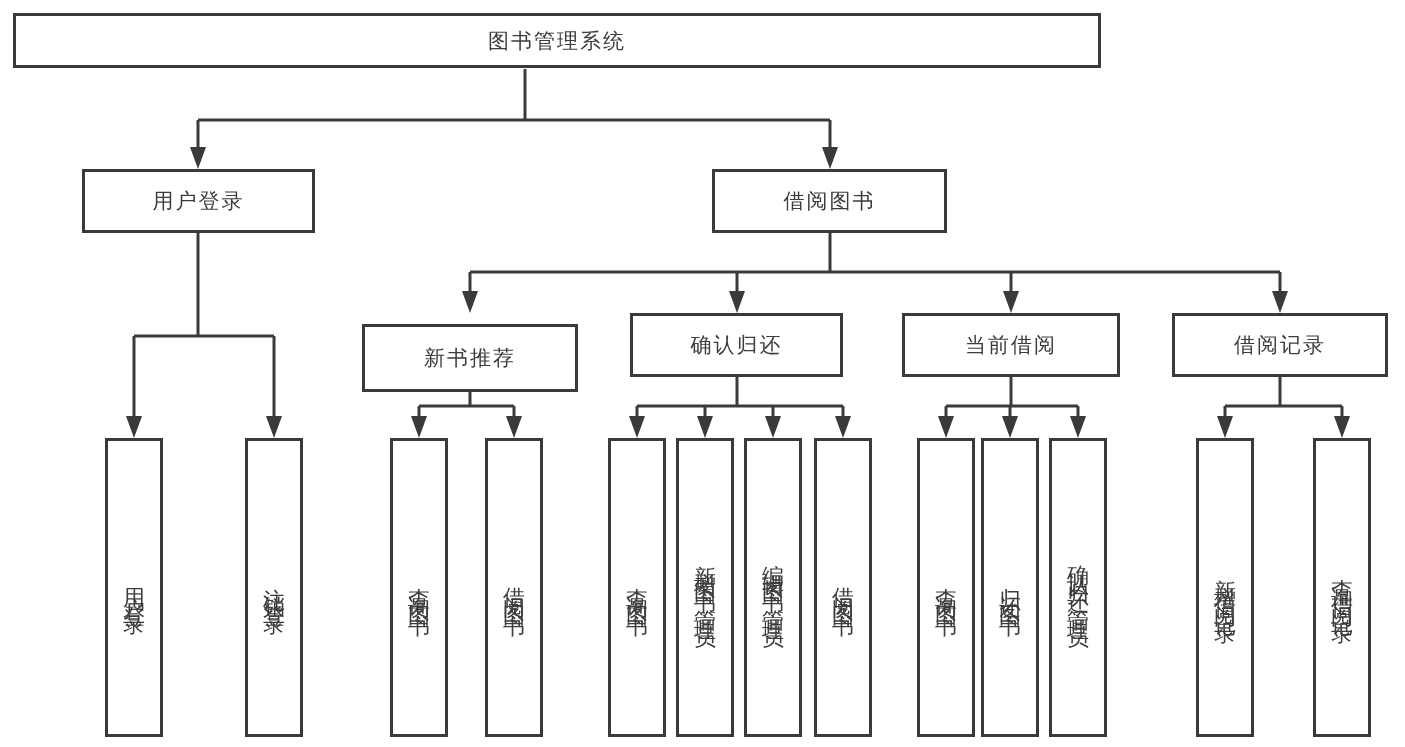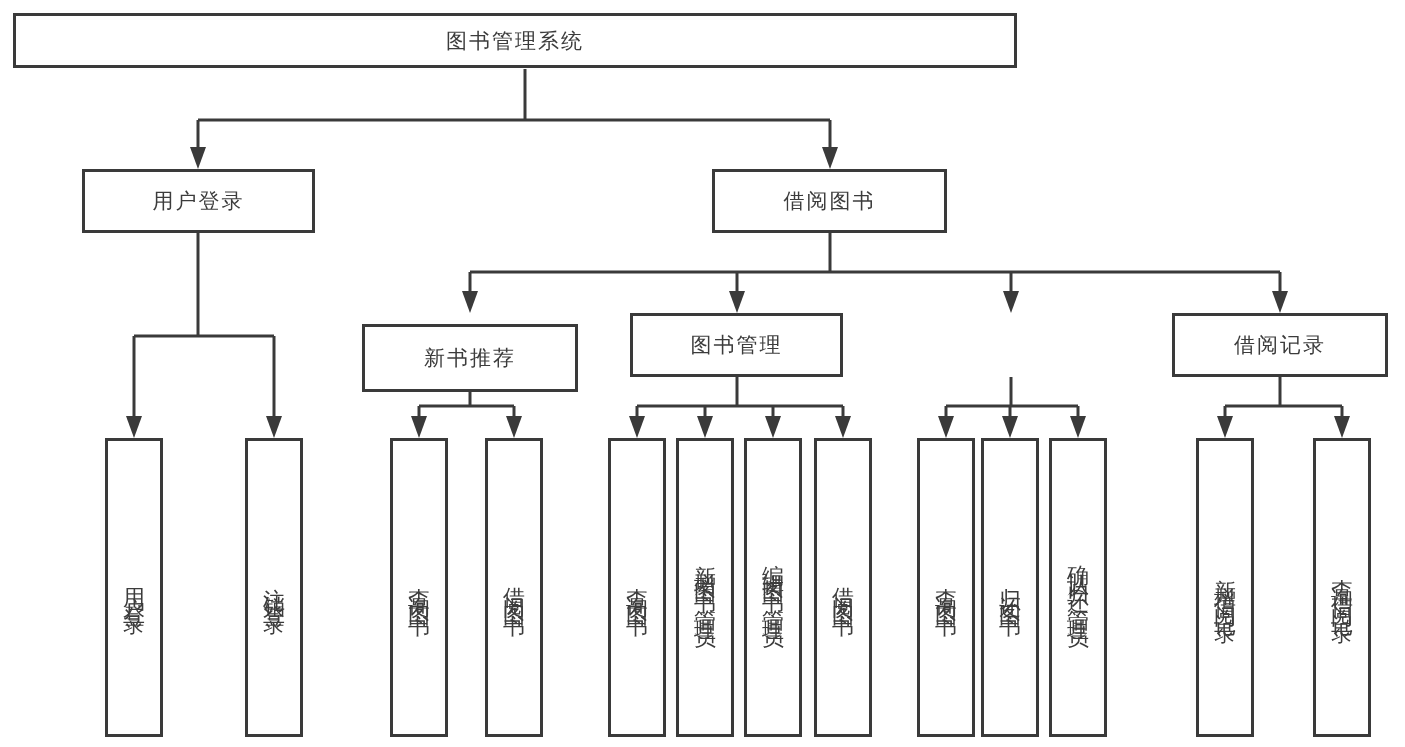--- a/index.html
+++ b/index.html
@@ -139,27 +139,28 @@
     <g>
       <polyline points="1280,377 1280,406"></polyline>
       <polyline points="1225,406 1342,406"></polyline>
       <polyline points="1225,406 1225,416"></polyline>
       <polyline points="1342,406 1342,416"></polyline>
       <polygon points="1217,416 1233,416 1225,438"></polygon>
       <polygon points="1334,416 1350,416 1342,438"></polygon>
     </g>
   </svg>
 
-  <div class="node h" style="left:13px; top:13px; width:1004px; height:55px;">图书管理系统</div>
+  <div class="node h" style="left:13px; top:13px; width:1088px; height:55px;">图书管理系统</div>
 
   <div class="node h" style="left:82px; top:169px; width:233px; height:64px;">用户登录</div>
   <div class="node h" style="left:712px; top:169px; width:235px; height:64px;">借阅图书</div>
 
   <div class="node h" style="left:362px; top:324px; width:216px; height:68px;">新书推荐</div>
-  <div class="node h" style="left:630px; top:313px; width:213px; height:64px;">图书管理</div>
+  <div class="node h" style="left:630px; top:313px; width:213px; height:64px;">确认归还</div>
+  <div class="node h" style="left:902px; top:313px; width:218px; height:64px;">当前借阅</div>
   <div class="node h" style="left:1172px; top:313px; width:216px; height:64px;">借阅记录</div>
 
   <div class="node v" style="left:105px; top:438px; width:58px; height:299px;">用户登录</div>
   <div class="node v" style="left:245px; top:438px; width:58px; height:299px;">注销登录</div>
 
   <div class="node v" style="left:390px; top:438px; width:58px; height:299px;">查询图书</div>
   <div class="node v" style="left:485px; top:438px; width:58px; height:299px;">借阅图书</div>
 
   <div class="node v" style="left:608px; top:438px; width:58px; height:299px;">查询图书</div>
   <div class="node v" style="left:676px; top:438px; width:58px; height:299px;">新增图书（管理员）</div>

